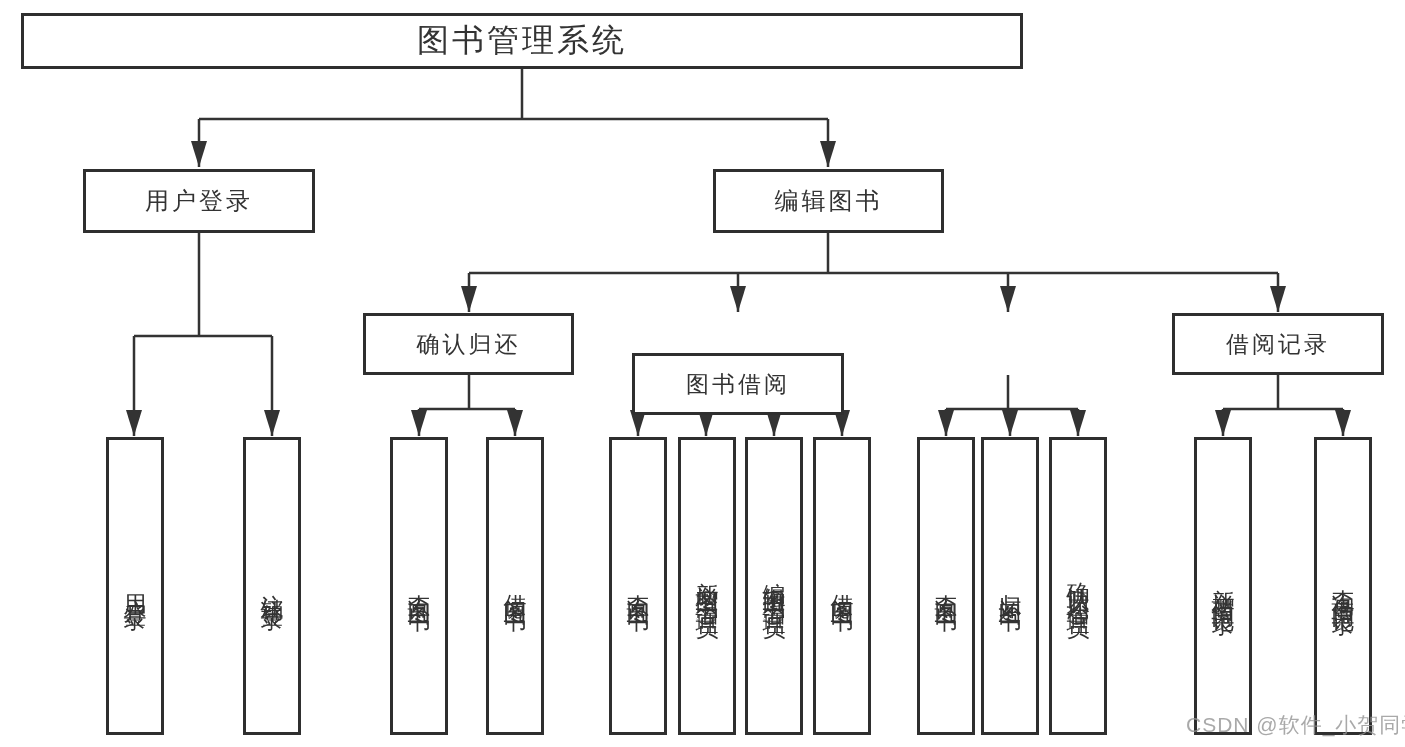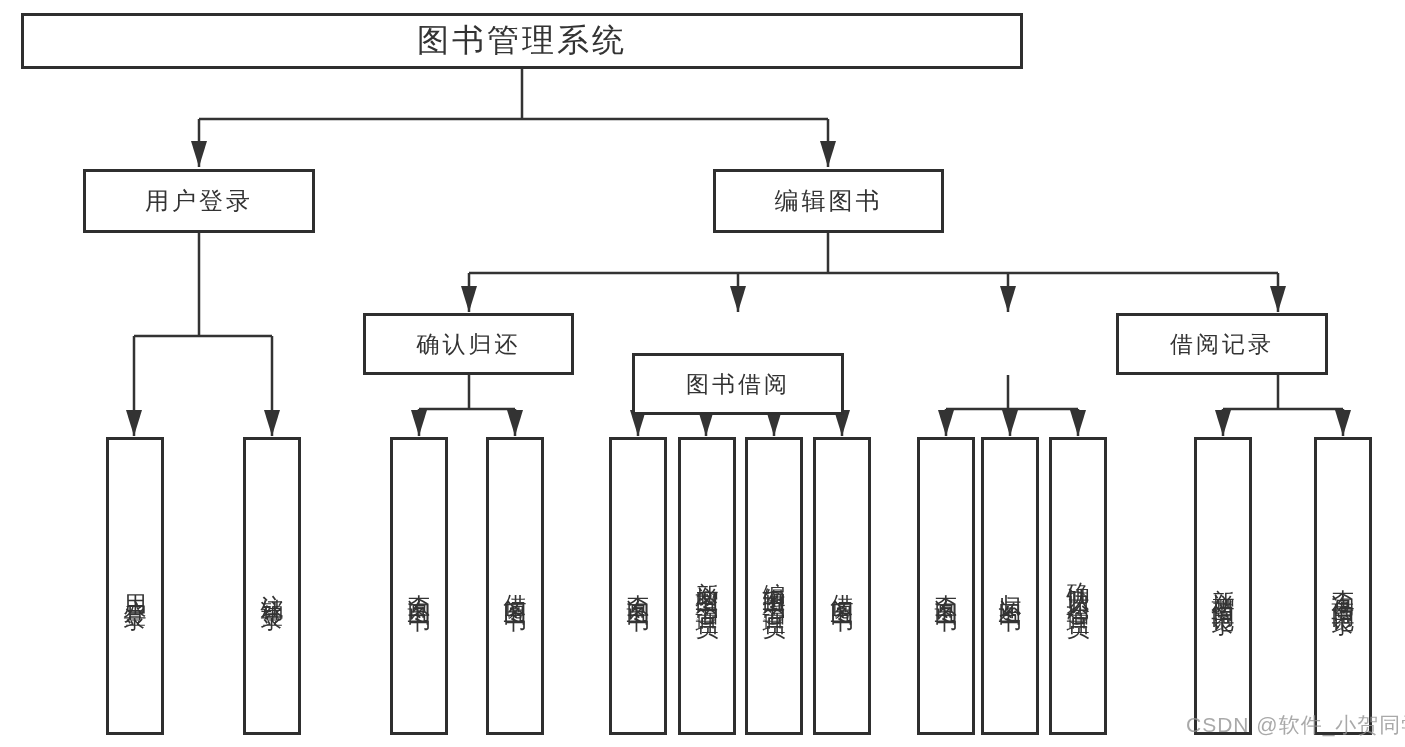--- a/index.html
+++ b/index.html
@@ -101,21 +101,21 @@
     </g>
   </svg>
 
   <div class="box root-box">图书管理系统</div>
 
   <div class="box l2-box" style="left:83px;width:232px;">用户登录</div>
   <div class="box l2-box" style="left:713px;width:231px;">编辑图书</div>
 
   <div class="box l3-box" style="left:363px;width:211px;">确认归还</div>
   <div class="box l3-box" style="left:632px;width:212px;margin-top:40px;">图书借阅</div>
-  <div class="box l3-box" style="left:1116px;width:212px;">借阅记录</div>
+  <div class="box l3-box" style="left:1172px;width:212px;">借阅记录</div>
 
   <div class="box leaf-box" style="left:106px;">
     <span class="vtext">用户登录</span>
   </div>
   <div class="box leaf-box" style="left:243px;">
     <span class="vtext">注销登录</span>
   </div>
 
   <div class="box leaf-box" style="left:390px;">
     <span class="vtext">查询图书</span>

